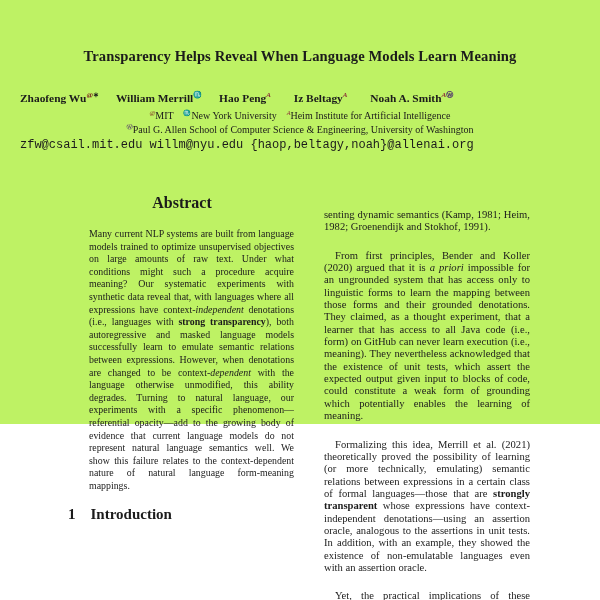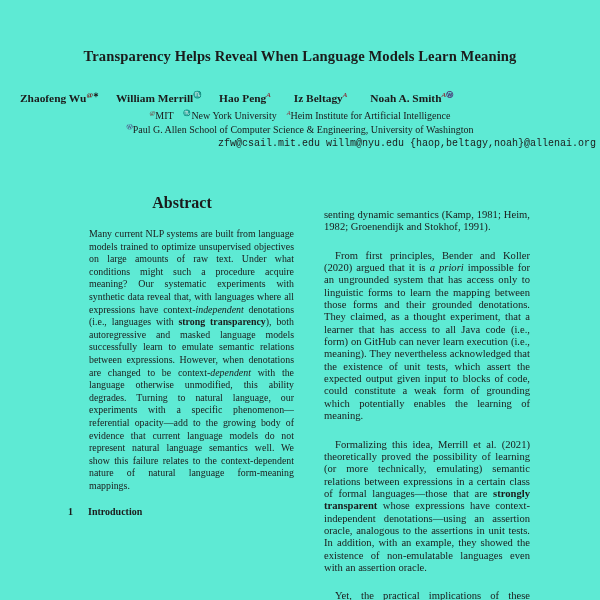--- a/index.html
+++ b/index.html
@@ -2,61 +2,61 @@
 <html><head>
 <meta charset="utf-8">
 <style>
   html, body { margin: 0; padding: 0; }
   body {
     width: 600px; height: 600px; overflow: hidden;
     background: #ffffff;
     font-family: "Liberation Serif", serif;
     color: #1b1b1b;
   }
-  .page { position: relative; width: 600px; height: 600px; background: #5eead4; }
+  .page { position: relative; width: 600px; height: 424px; background: #bef264; }
 
   .title {
     position: absolute; top: 48px; left: 40px; right: 40px;
     margin: 0; text-align: center;
     font-size: 14.6px; font-weight: bold; letter-spacing: 0.1px;
   }
   .authors {
     position: absolute; top: 92px; left: 20px; right: 20px;
     font-size: 11.4px; font-weight: bold;
     white-space: nowrap;
   }
   .affil {
     position: absolute; left: 20px; right: 20px;
     text-align: center; font-size: 10px; white-space: nowrap;
   }
   .affil-1 { top: 110px; }
   .affil-2 { top: 123.5px; }
   .emails {
-    position: absolute; top: 138px; left: 20px; right: 4px;
-    text-align: right;
+    position: absolute; top: 138px; left: 20px; right: 12px;
+    text-align: left;
     font-family: "Liberation Mono", "DejaVu Sans Mono", monospace;
-    font-size: 10px; white-space: nowrap;
+    font-size: 12px; white-space: nowrap;
   }
 
   .col { position: absolute; top: 193px; height: 407px; overflow: hidden; }
   .col-left  { left: 68px;  width: 228px; }
   .col-right { left: 308px; width: 238px; }
 
   .abs-head {
     margin: 1px 0 9px 0; text-align: center;
     font-size: 16px; font-weight: bold;
   }
   .abs-body {
     margin: 16px 2px 0 21px;
     font-size: 9.9px; line-height: 12.6px;
     text-align: justify;
   }
   .sec-head {
     margin: 14px 0 1px 0;
-    font-size: 10px; font-weight: bold;
+    font-size: 15px; font-weight: bold;
   }
   .sec-num { display: inline-block; margin-right: 15px; }
   .body-par {
     margin: 16px;
     font-size: 10.6px; line-height: 12.35px;
     text-align: justify;
   }
   .indent { text-indent: 11px; }
 
   .sup {

